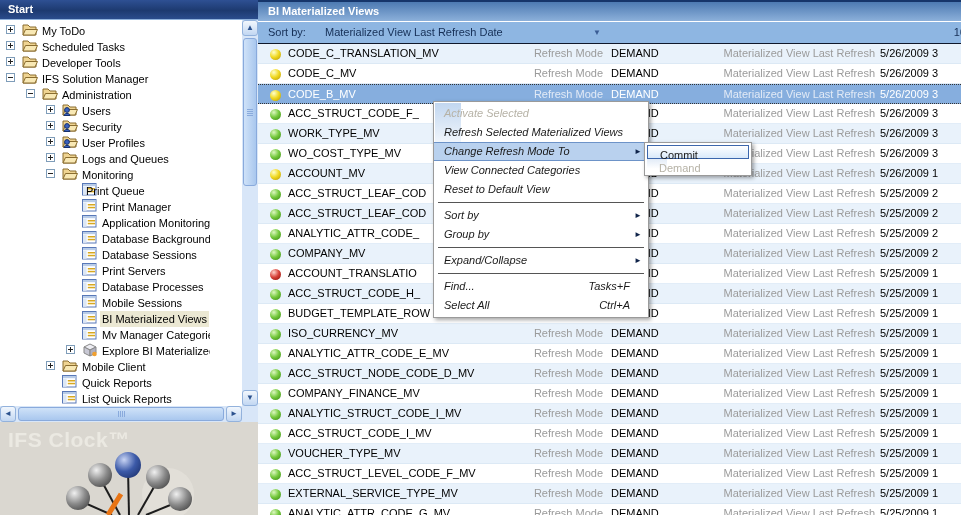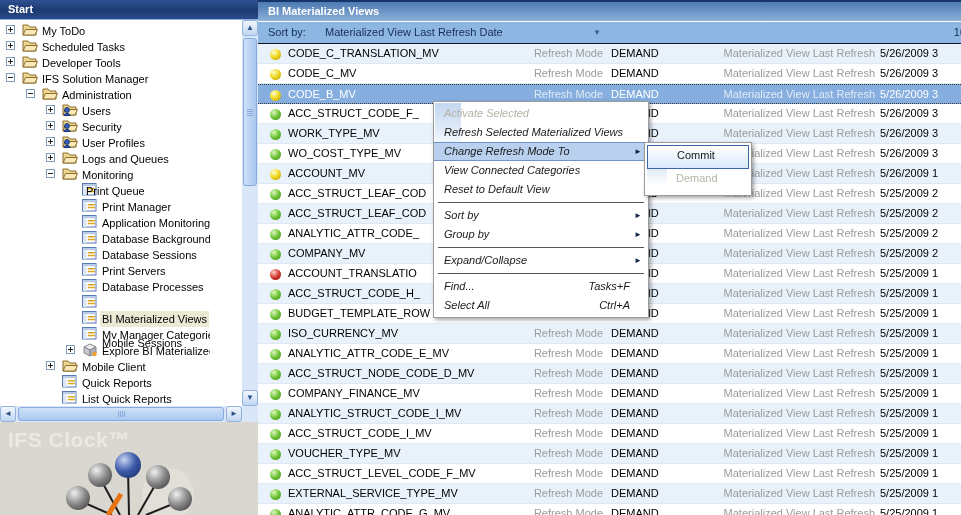--- a/index.html
+++ b/index.html
@@ -80,21 +80,21 @@
   .mitem.disabled { color:#b6b2a6; }
   .mitem.hl { background:#b9d1ee; border-top:1px solid #6d93c8; border-bottom:1px solid #6d93c8; height:19px; line-height:17px; }
   .mshort { position:absolute; right:18px; }
   .marrow { position:absolute; right:6px; font-size:8px; top:0; color:#10244a; }
   .msep { height:1px; background:#555; margin:3px 4px; }
 
   .submenu { position:absolute; left:644px; top:142px; width:108px; background:#fff;
     border:1px solid #9a9a9a; box-shadow:2px 2px 4px rgba(0,0,0,0.35); padding:2px; z-index:11; }
   .submenu::before { content:""; position:absolute; left:2px; top:2px; bottom:2px; width:20px;
     background:linear-gradient(180deg,#b8cfec,rgba(255,255,255,0) 85%); }
-  .smitem { position:relative; height:24px; line-height:18px; padding-left:29px; color:#1a1a1a; }
+  .smitem { position:relative; height:14px; line-height:18px; padding-left:12px; color:#1a1a1a; }
   .smitem.hl { border:1px solid #3c66ac; background:linear-gradient(180deg,#ffffff,#d9e9fa); }
   .smitem.disabled { color:#b6b2a6; }
 </style>
 </head>
 <body>
 
 <div class="app">
 
   <div class="left-panel">
     <div class="start-bar">
@@ -296,21 +296,21 @@
           <div class="tree-item">
             <span class="ticon" style="left: 82px;">
               <svg width="15" height="13" viewBox="0 0 15 13">
                 <rect x="0.5" y="0.5" width="13.5" height="11.5" fill="#fff" stroke="#5878b8"></rect>
                 <rect x="1" y="1" width="12.5" height="2.2" fill="#b8cce8"></rect>
                 <rect x="1" y="3.8" width="3.6" height="8" fill="#dce7f5"></rect>
                 <rect x="5.8" y="5" width="7.2" height="1.5" fill="#d8a820"></rect>
                 <rect x="5.8" y="7.8" width="7.2" height="1.5" fill="#d8a820"></rect>
               </svg>
             </span>
-            <span class="lbl" style="left: 100px; margin-top: 40px;">Mobile Sessions</span>
+            <span class="lbl" style="left: 100px;">Mobile Sessions</span>
           </div>
           <div class="tree-item sel">
             <span class="ticon" style="left: 82px;">
               <svg width="15" height="13" viewBox="0 0 15 13">
                 <rect x="0.5" y="0.5" width="13.5" height="11.5" fill="#fff" stroke="#5878b8"></rect>
                 <rect x="1" y="1" width="12.5" height="2.2" fill="#b8cce8"></rect>
                 <rect x="1" y="3.8" width="3.6" height="8" fill="#dce7f5"></rect>
                 <rect x="5.8" y="5" width="7.2" height="1.5" fill="#d8a820"></rect>
                 <rect x="5.8" y="7.8" width="7.2" height="1.5" fill="#d8a820"></rect>
               </svg>

